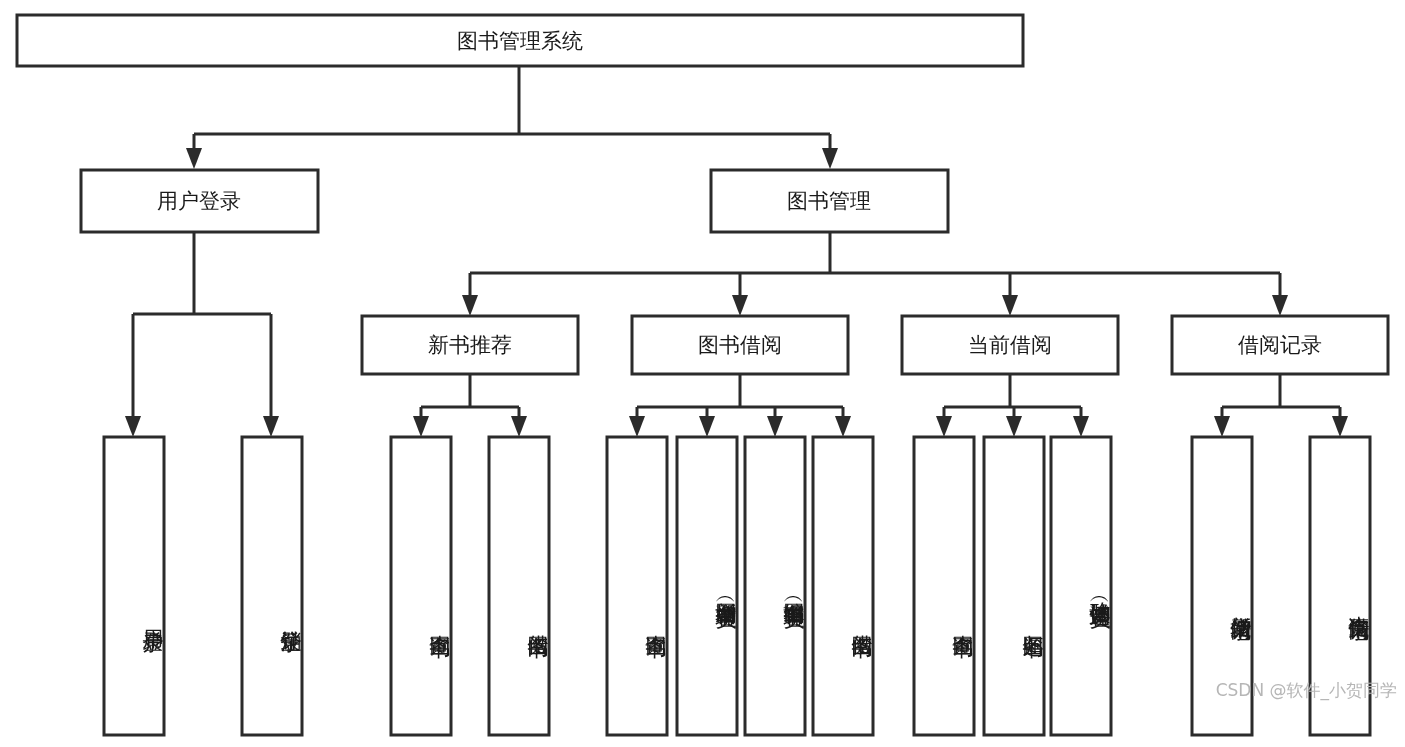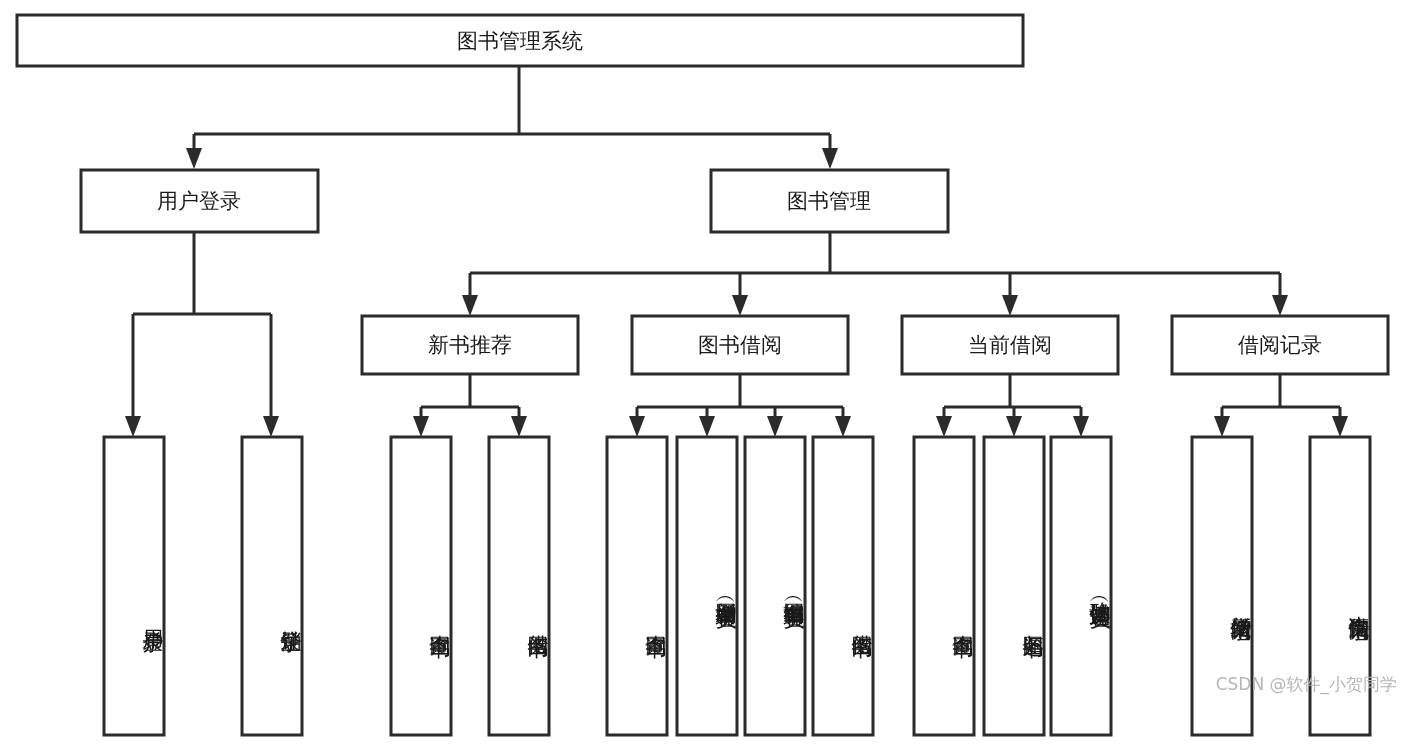--- a/index.html
+++ b/index.html
@@ -65,21 +65,21 @@
     letter-spacing: 1px;
     display: flex;
     align-items: flex-start;
     justify-content: center;
     white-space: nowrap;
     user-select: none;
   }
   .watermark {
     position: absolute;
     right: 8px;
-    bottom: 6px;
+    bottom: 0;
     font-family: "DejaVu Sans", "Liberation Sans", sans-serif;
     font-size: 17px;
     color: #b6b6b6;
     white-space: nowrap;
     user-select: none;
   }
 </style>
 </head>
 <body>
 

